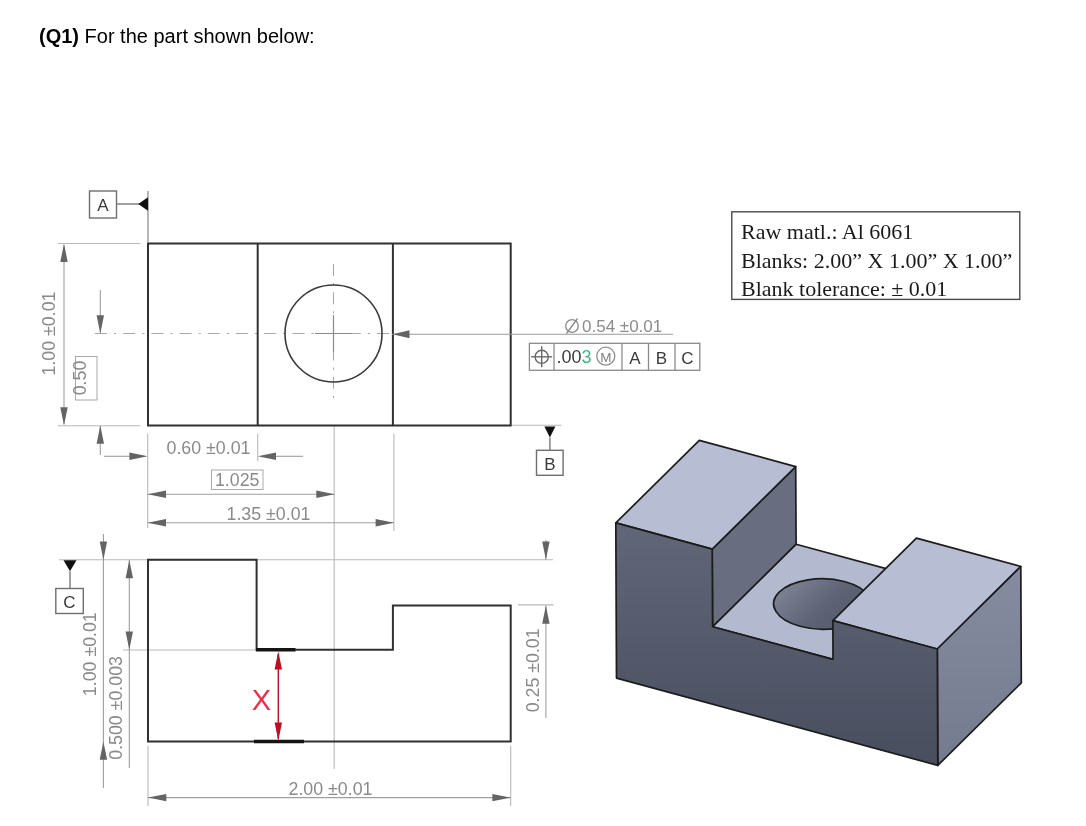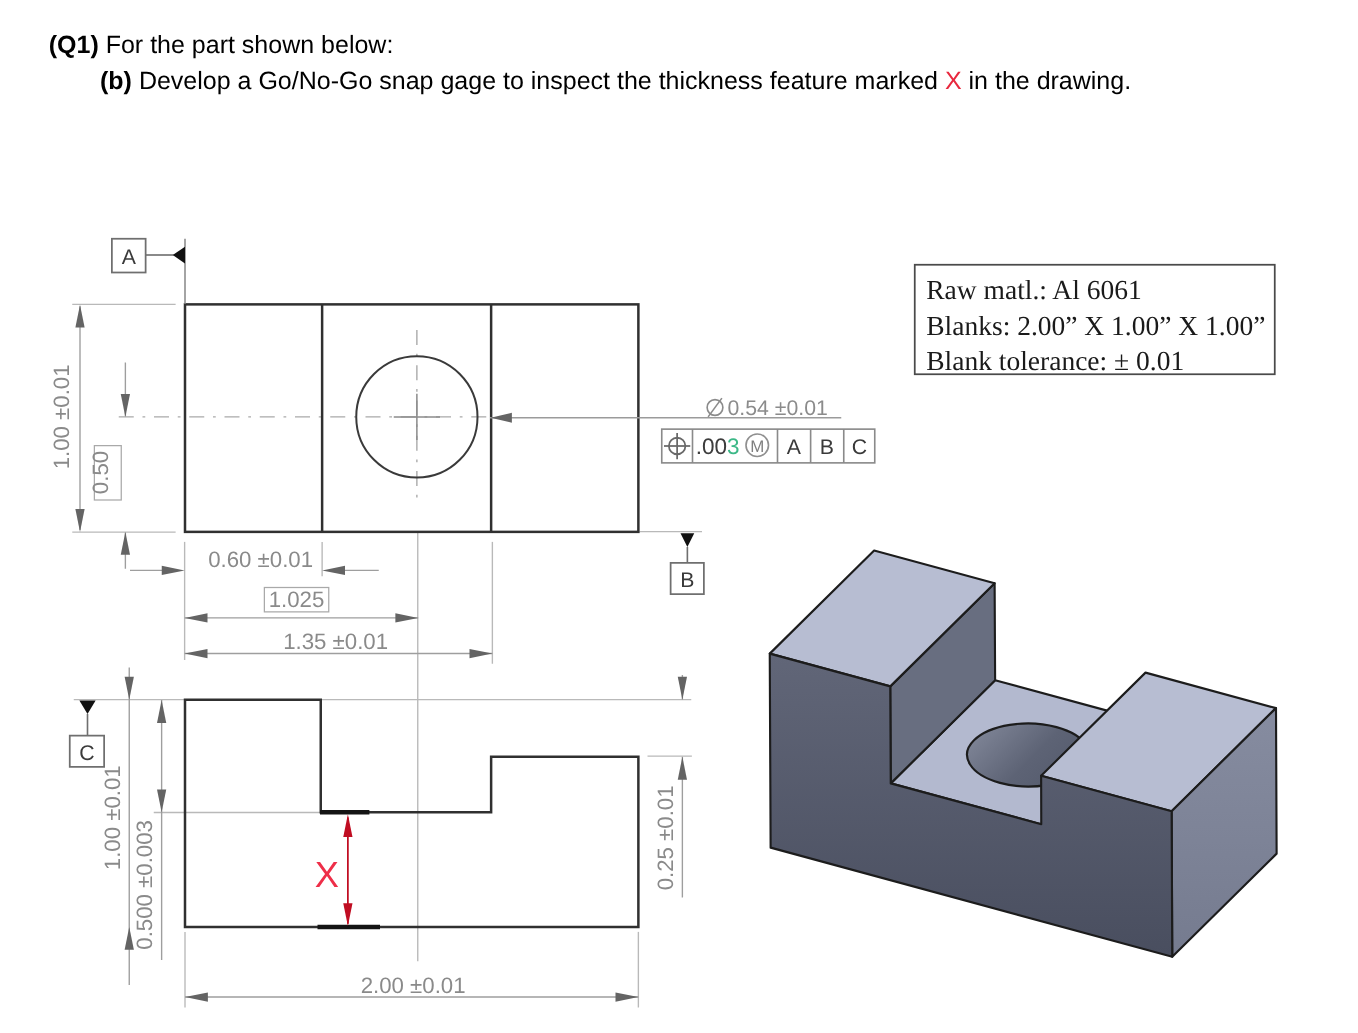--- a/index.html
+++ b/index.html
@@ -14,21 +14,20 @@
   text.ser{font-family:"Liberation Serif",serif;}
 </style>
 </head>
 <body>
 
 <div class="hdr">
 
   <p><b>(Q1)</b> For the part shown below:</p>
 
 
-  <p class="ind"><b>(b)</b>&nbsp;Develop a Go/No-Go snap gage to inspect the thickness feature marked <span style="color:#e8283e">X</span> in the drawing.</p>
 </div>
 
 <svg width="1086" height="826" viewBox="0 0 1086 826">
 <defs>
   <linearGradient id="holeg" x1="0%" y1="50%" x2="100%" y2="50%">
     <stop offset="0%" stop-color="#7c8294"></stop>
     <stop offset="55%" stop-color="#5d6375"></stop>
     <stop offset="100%" stop-color="#555b6d"></stop>
   </linearGradient>
   <linearGradient id="frontg" x1="0%" y1="0%" x2="0%" y2="100%">

